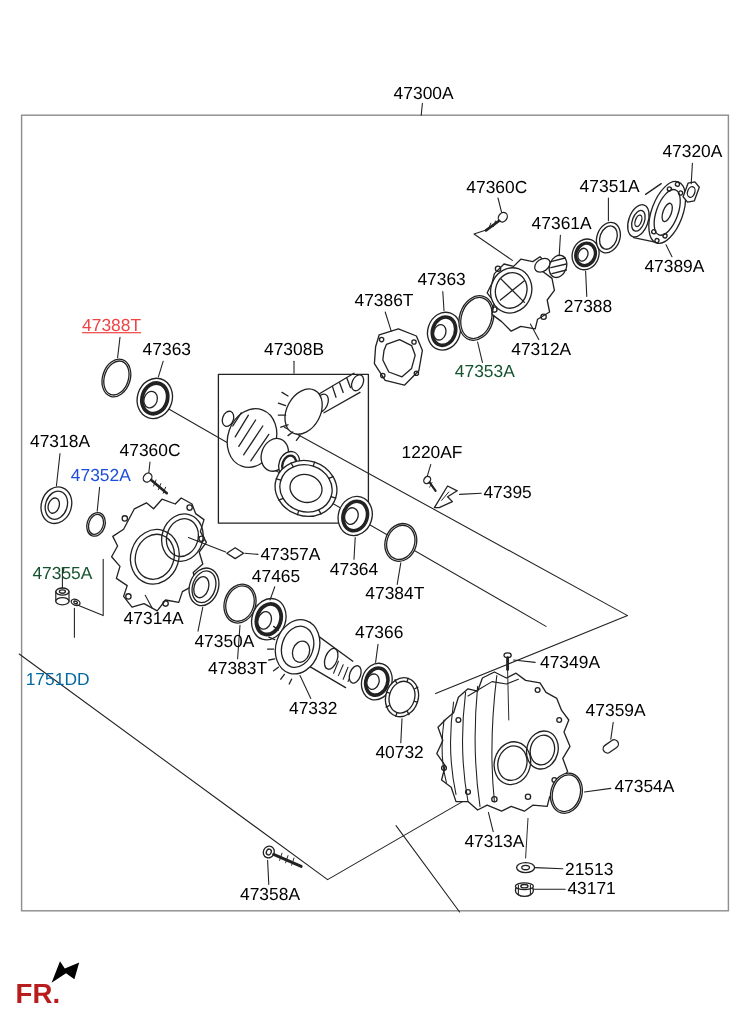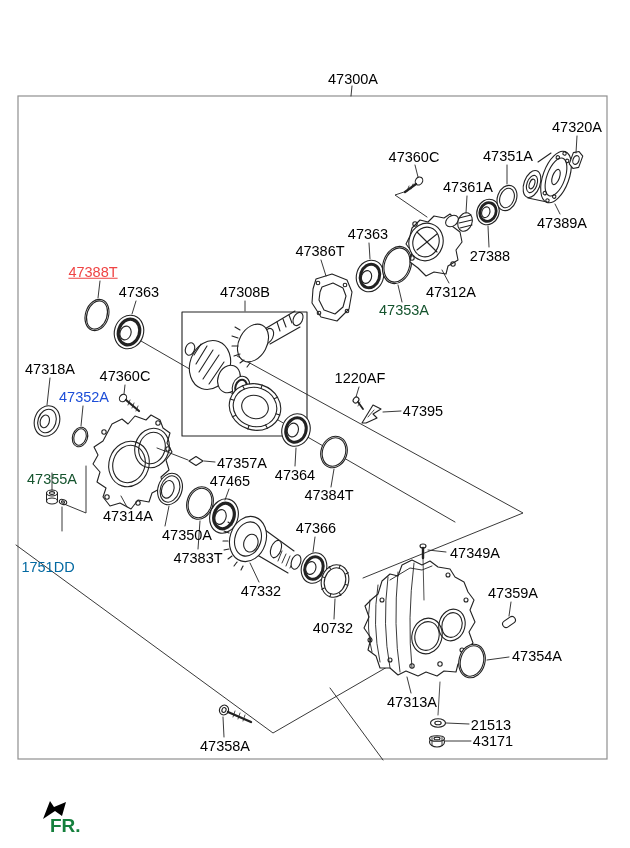--- a/index.html
+++ b/index.html
@@ -6,22 +6,22 @@
   .stage {
     position:relative; width:630px; height:848px; background:#fff;
     font-family:"Liberation Sans", sans-serif; overflow:hidden;
   }
   .diagram-svg { position:absolute; left:0; top:0; }
   .page-title {
     position:absolute; left:15px; top:13px; font-size:15px; color:#000;
     letter-spacing:0.2px; white-space:nowrap;
   }
   .fr-label {
-    position:absolute; left:13px; top:815px; font-size:19px; font-weight:bold;
-    color:#15803d; white-space:nowrap;margin-left:37px;
+    position:absolute; left:13px; top:815px; font-size:23px; font-weight:bold;
+    color:#b91c1c; white-space:nowrap;
   }
   .labels-layer { position:absolute; left:0; top:0; width:100%; height:100%; pointer-events:none; }
   .part-label {
     position:absolute; transform:translate(-50%,-50%); font-size:14.5px;
     color:#000; white-space:nowrap; line-height:1;
   }
 </style>
 </head>
 <body>
 

